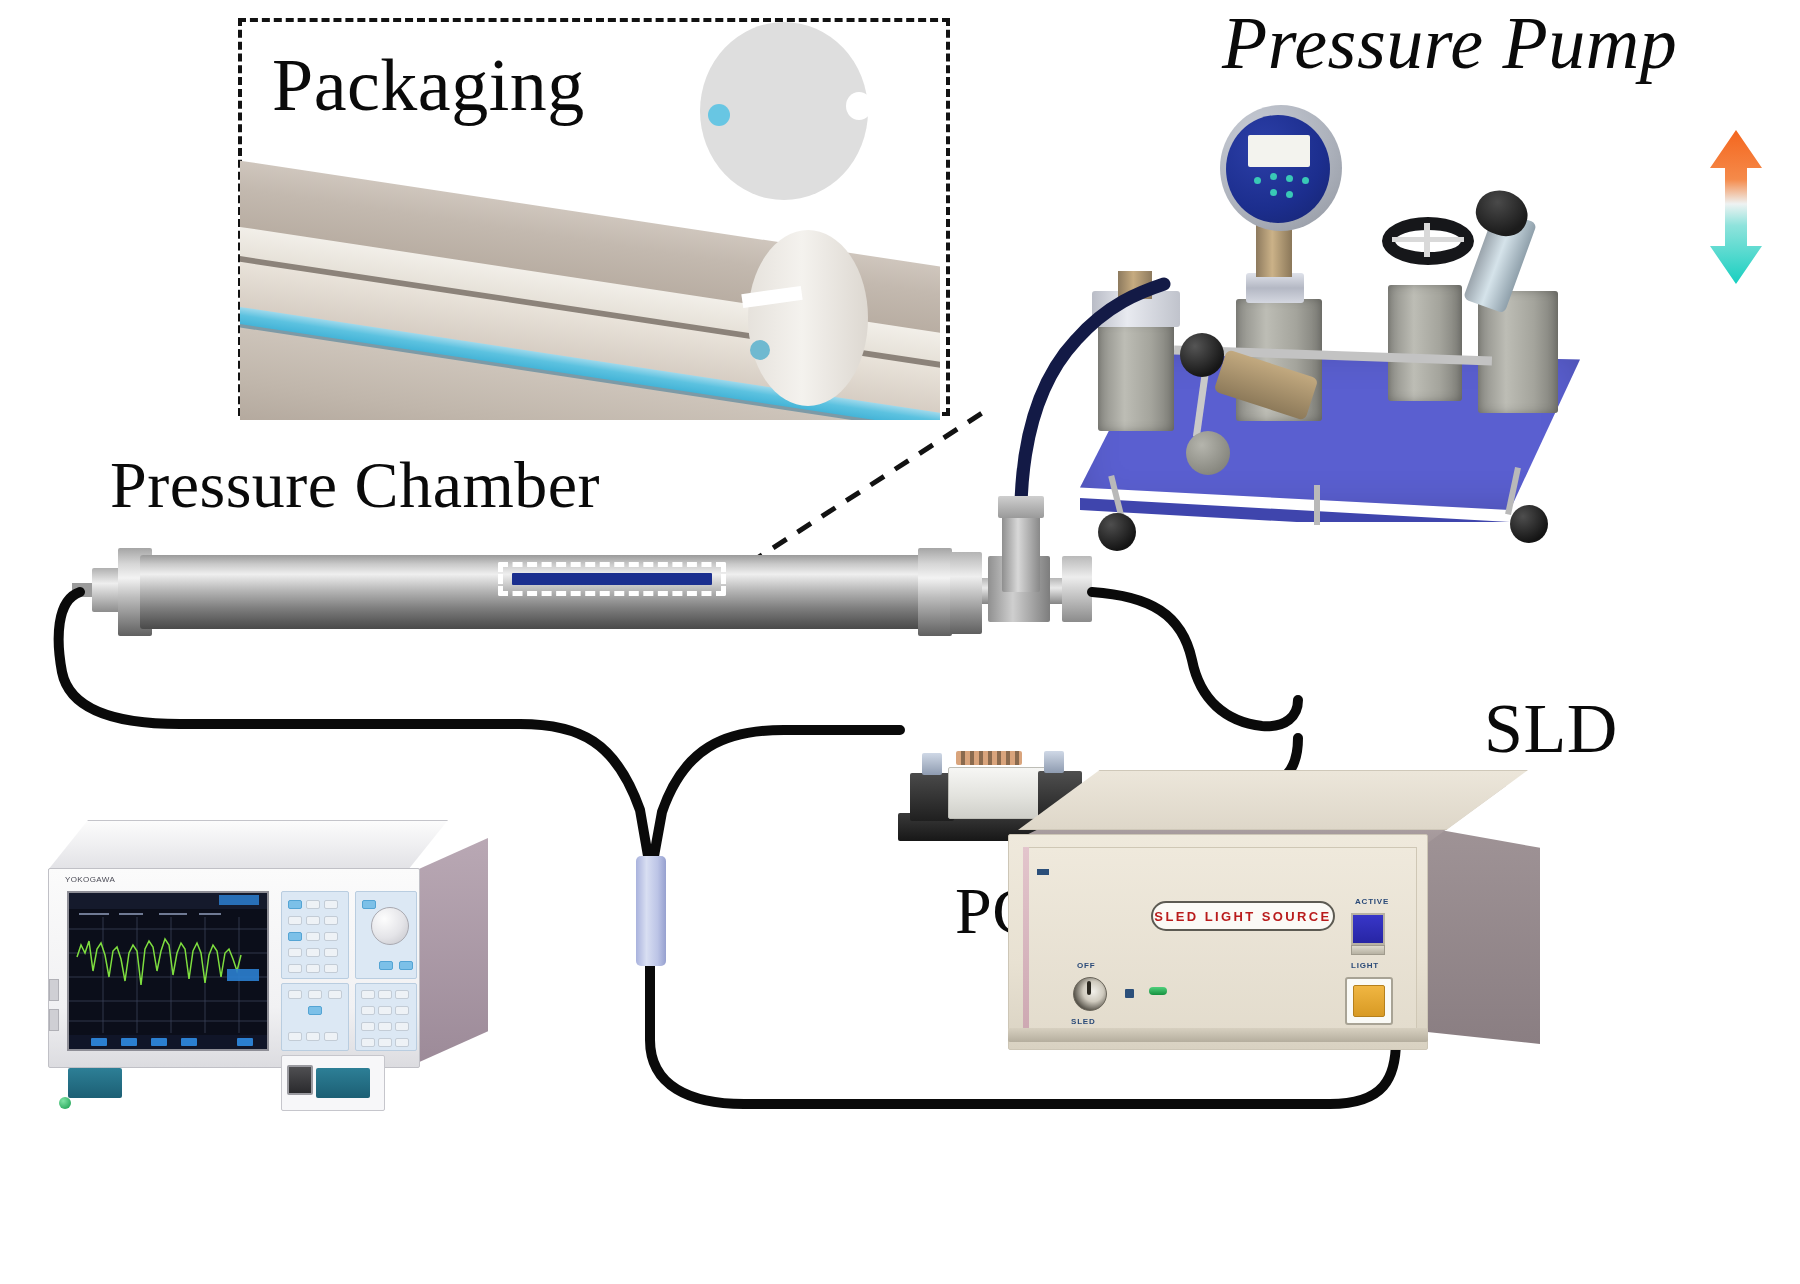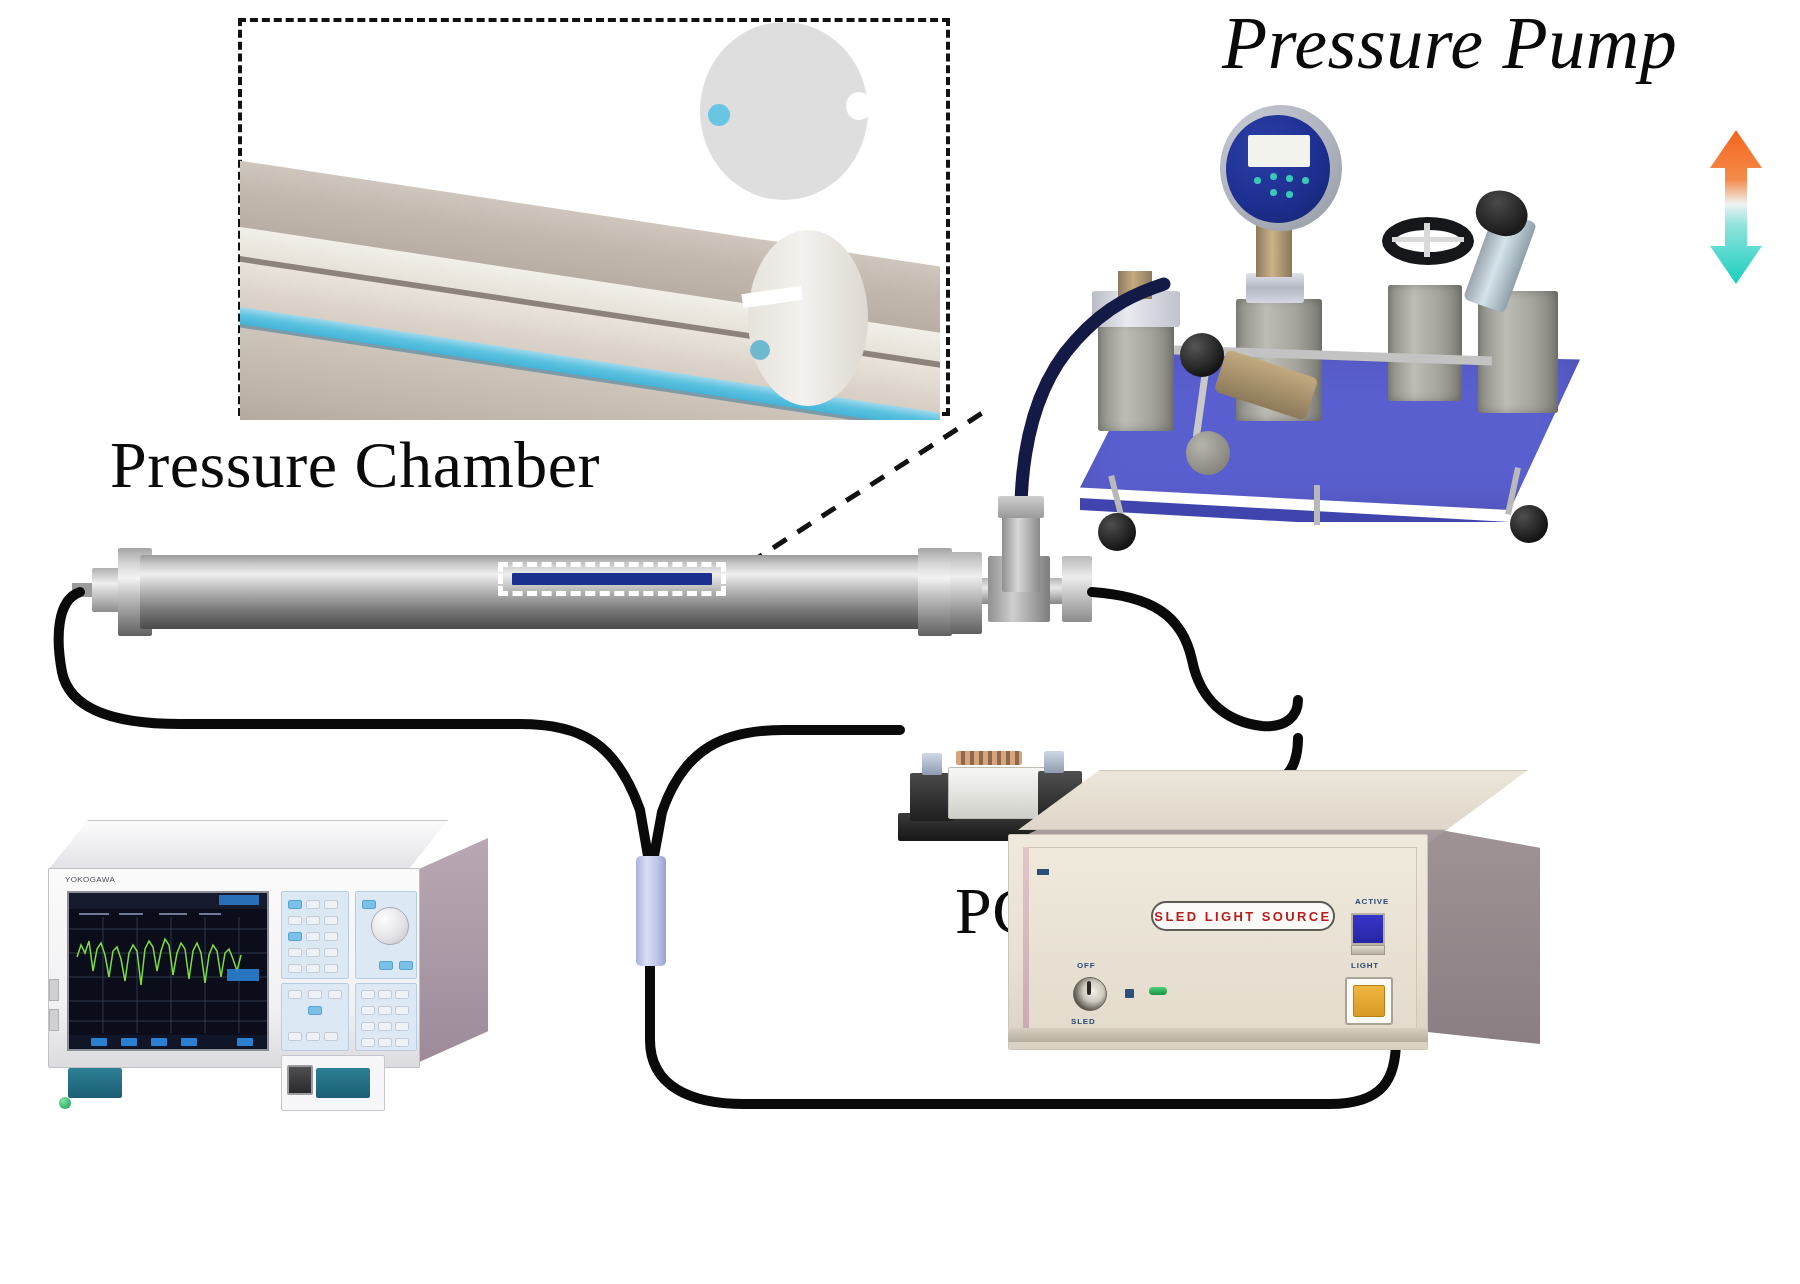--- a/index.html
+++ b/index.html
@@ -296,21 +296,21 @@
 
   
   #temp-arrow {
     position: absolute;
     left: 1700px; top: 128px;
     width: 72px; height: 158px;
   }
 
   
   #pressure-chamber-label {
-    left: 110px; top: 432px;
+    left: 110px; top: 452px;
     font-size: 66px;
   }
   #chamber-body {
     position: absolute;
     left: 140px; top: 555px;
     width: 790px; height: 74px;
     background: linear-gradient(to bottom,
       #9a9a9a 0%, #c8c8c8 12%, #efefef 26%,
       #b6b6b6 48%, #7e7e7e 72%, #5b5b5b 90%, #4a4a4a 100%);
     border-radius: 3px;
@@ -702,20 +702,21 @@
   <div id="pkg-cap">
     <div id="pkg-cap-slot"></div>
     <div id="pkg-cap-core"></div>
   </div>
 
   <div id="pkg-endface">
     <div id="pkg-endface-core"></div>
     <div id="pkg-endface-notch"></div>
   </div>
 
+  <div class="lbl" id="packaging-label">Packaging</div>
 
   <svg id="inset-pointer" viewBox="0 0 320 200">
     <line x1="10" y1="195" x2="300" y2="8" stroke="#121212" stroke-width="5" stroke-dasharray="16 13" stroke-linecap="butt"></line>
   </svg>
 
   <div class="lbl" id="pressure-pump-label">Pressure Pump</div>
 
   <div id="pump-assembly">
 
     <div id="pump-plate-edge"></div>
@@ -929,20 +930,21 @@
       <div id="osa-led"></div>
 
       <div class="osa-sidevent" style="top:110px;"></div>
       <div class="osa-sidevent" style="top:140px;"></div>
     </div>
 
     <div class="osa-foot" style="left:20px;  top:248px;"></div>
     <div class="osa-foot" style="left:268px; top:248px;"></div>
   </div>
 
+  <div class="lbl" id="sld-label">SLD</div>
 
   <div id="sld">
     <div id="sld-side"></div>
     <div id="sld-topface"></div>
     <div id="sld-top"></div>
 
     <div id="sld-front">
       <div id="sld-front-inner"></div>
       <div id="sld-pinkedge"></div>
 

